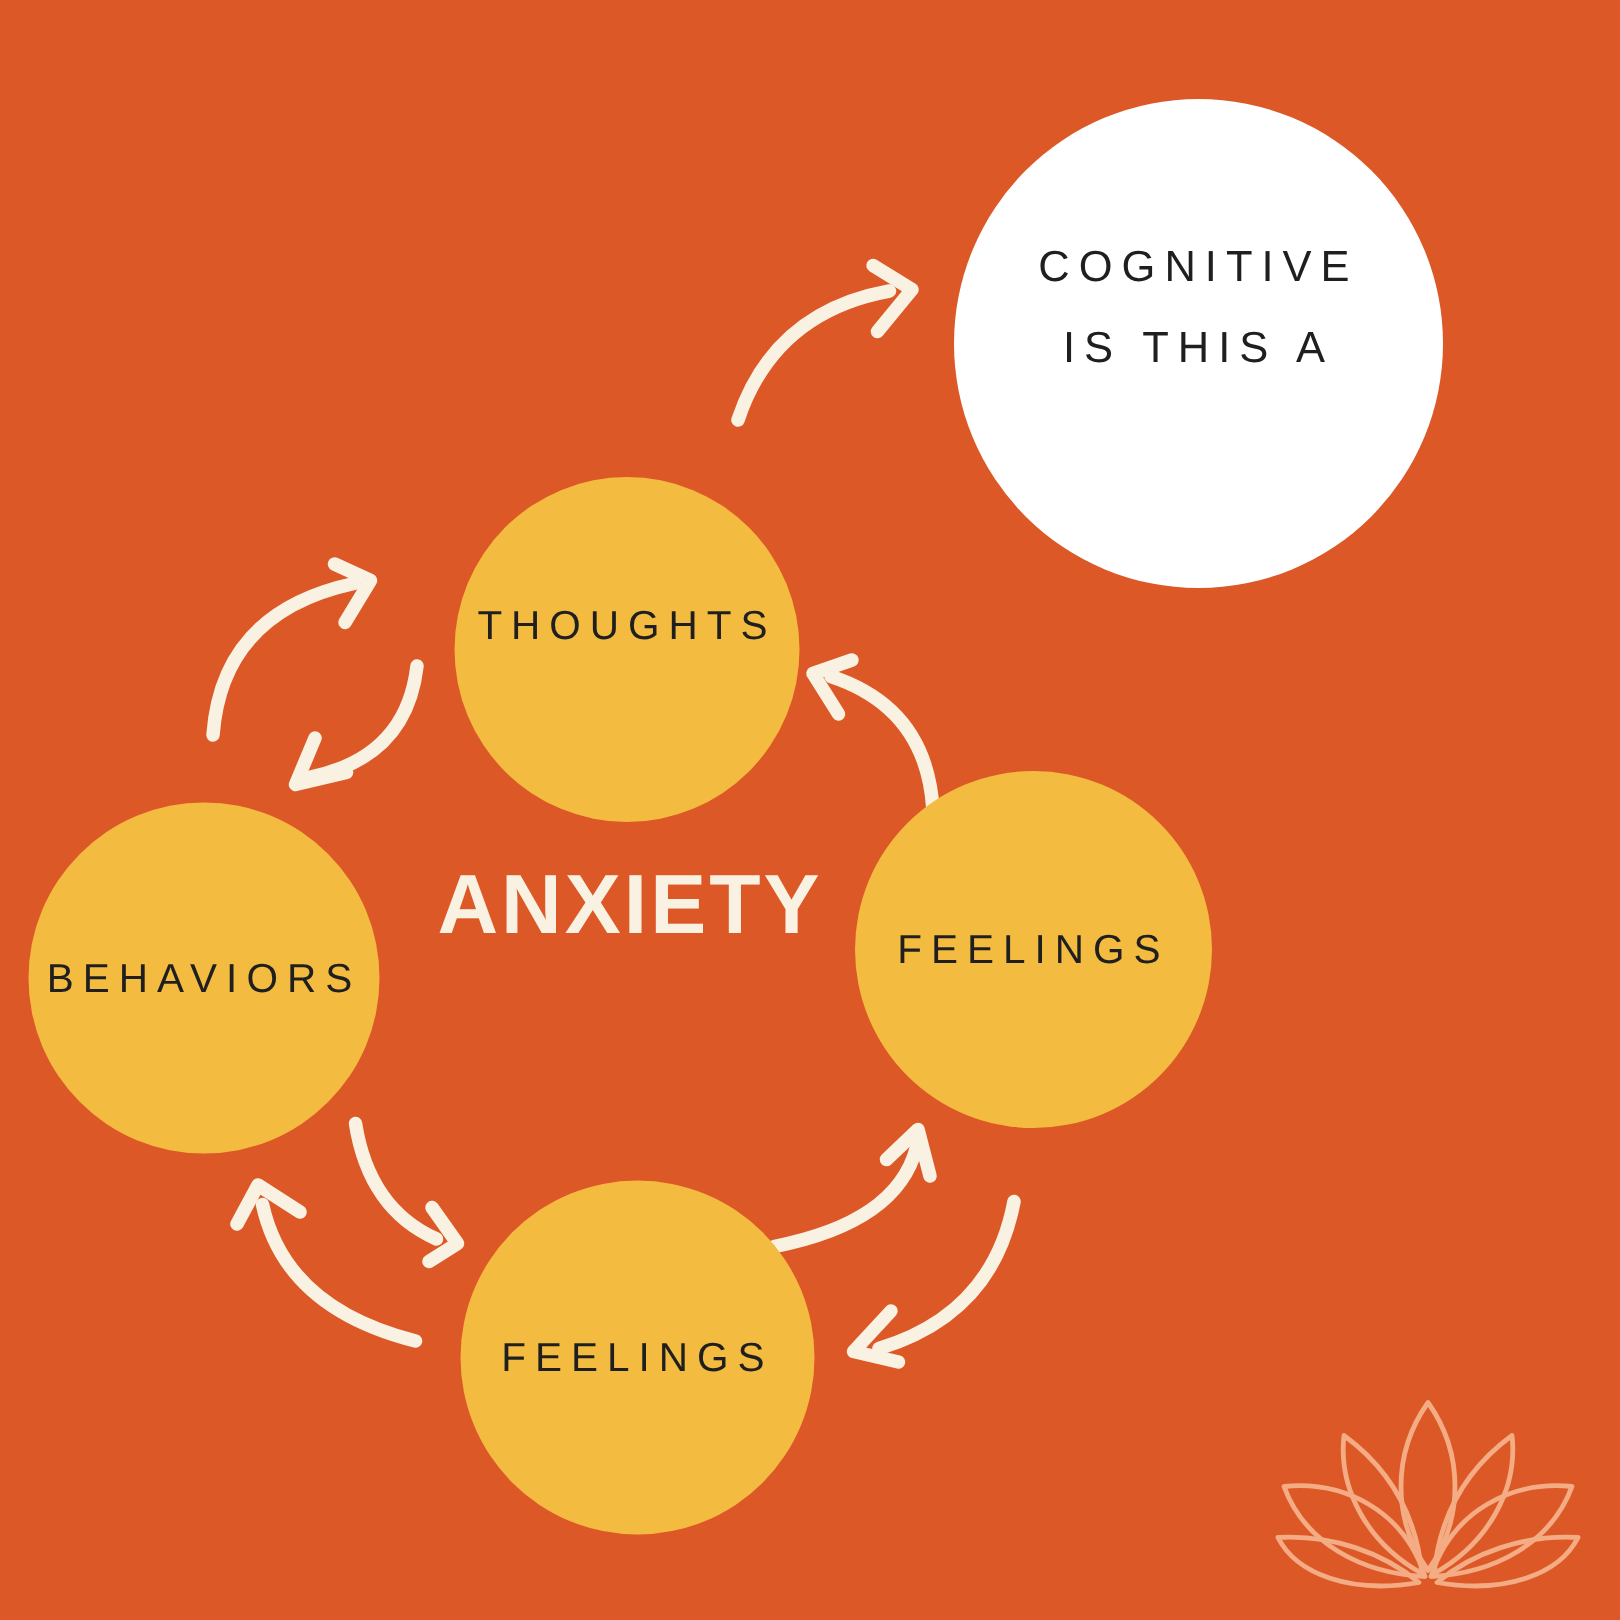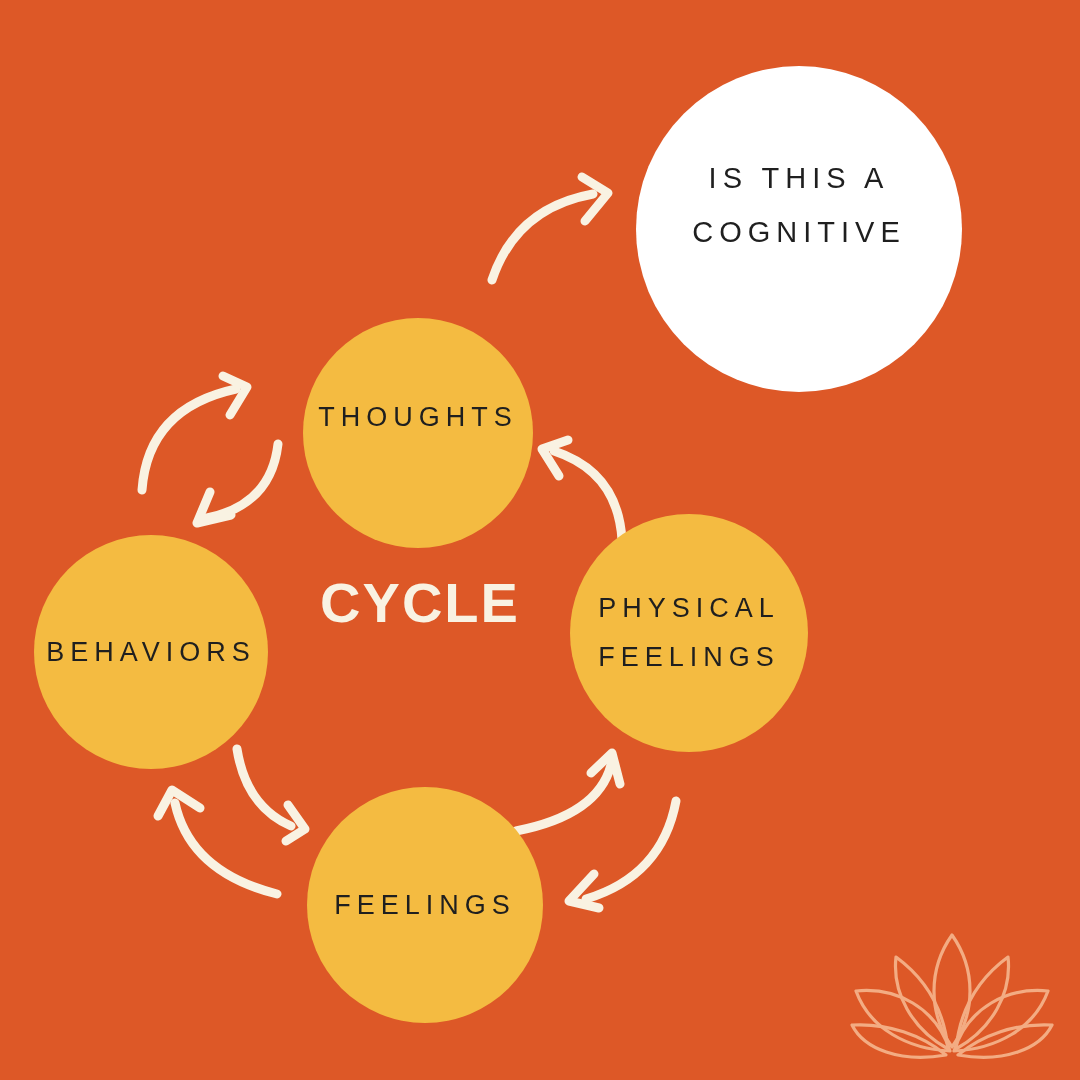--- a/index.html
+++ b/index.html
@@ -27,21 +27,21 @@
   .node .label {
     color: var(--ink, #1F1F1F);
     font-size: 27px;
     letter-spacing: 6px;
     line-height: 49px;
     font-weight: 400;
   }
   .node .label span { display: block; }
   .node-thoughts  { left: 303px; top: 318px; width: 230px; height: 230px; }
   .node-thoughts .label { transform: translateY(-16px); }
-  .node-behaviors { left: 34px;  top: 535px; width: 234px; height: 234px; }
+  .node-behaviors { left: 19px;  top: 535px; width: 234px; height: 234px; }
   .node-physical  { left: 570px; top: 514px; width: 238px; height: 238px; }
   .node-emotional { left: 307px; top: 787px; width: 236px; height: 236px; }
   .bubble {
     position: absolute;
     left: 636px; top: 66px; width: 326px; height: 326px;
     border-radius: 50%;
     background: var(--bubbleBg, #FFFFFF);
     display: flex; align-items: center; justify-content: center;
     text-align: center;
     padding-bottom: 0;
@@ -107,47 +107,46 @@
       <path d="M 4,52 C 40,32 60,-4 56,-40 C 26,-18 8,12 4,52 Z"></path>
       <path d="M -2,54 C -44,52 -82,32 -96,-6 C -56,-10 -16,10 -2,54 Z"></path>
       <path d="M 2,54 C 44,52 82,32 96,-6 C 56,-10 16,10 2,54 Z"></path>
       <path d="M -6,58 C -52,66 -88,52 -100,28 C -64,26 -30,38 -6,58 Z"></path>
       <path d="M 6,58 C 52,66 88,52 100,28 C 64,26 30,38 6,58 Z"></path>
     </g>
   </svg>
 
   <div class="bubble">
     <div class="label">
+      <span>COGNITIVE</span>
       <span>IS THIS A</span>
-      <span>COGNITIVE</span>
     </div>
   </div>
 
   <div class="node node-thoughts">
     <div class="label">
       <span>THOUGHTS</span>
     </div>
   </div>
 
   <div class="node node-physical">
     <div class="label">
-      <span>PHYSICAL</span>
       <span>FEELINGS</span>
     </div>
   </div>
 
   <div class="node node-emotional">
     <div class="label">
       <span>FEELINGS</span>
     </div>
   </div>
 
   <div class="node node-behaviors">
     <div class="label">
       <span>BEHAVIORS</span>
     </div>
   </div>
 
   <div class="title">
-    <span>CYCLE</span>
+    <span>ANXIETY</span>
   </div>
 
 </div>
 
 </body></html>

